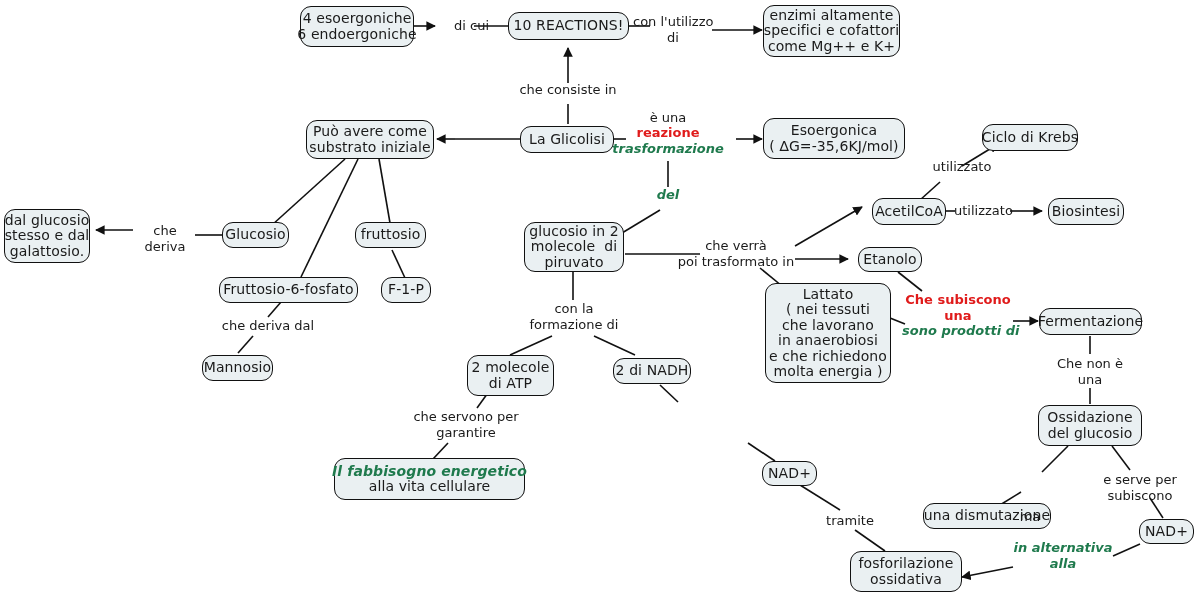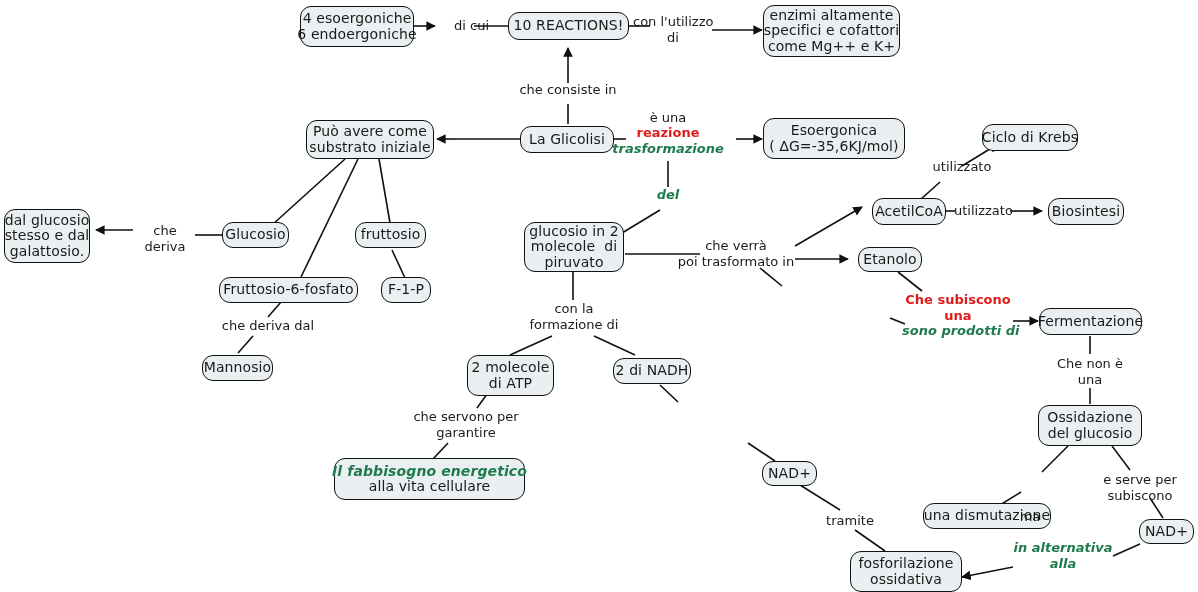--- a/index.html
+++ b/index.html
@@ -169,20 +169,26 @@
   <div class="node" style="left:524px;top:222px;width:100px;height:50px;">glucosio in 2
 molecole  di
 piruvato</div>
 
   <div class="node" style="left:858px;top:247px;width:64px;height:25px;">Etanolo</div>
 
   <div class="node" style="left:219px;top:277px;width:139px;height:26px;">Fruttosio-6-fosfato</div>
 
   <div class="node" style="left:381px;top:277px;width:50px;height:26px;">F-1-P</div>
 
+  <div class="node" style="left:765px;top:283px;width:126px;height:100px;">Lattato
+( nei tessuti
+che lavorano
+in anaerobiosi
+e che richiedono
+molta energia )</div>
 
   <div class="node" style="left:1039px;top:308px;width:103px;height:27px;">Fermentazione</div>
 
   <div class="node" style="left:202px;top:355px;width:71px;height:26px;">Mannosio</div>
 
   <div class="node" style="left:467px;top:355px;width:87px;height:41px;">2 molecole
 di ATP</div>
 
   <div class="node" style="left:613px;top:358px;width:78px;height:26px;">2 di NADH</div>
 

